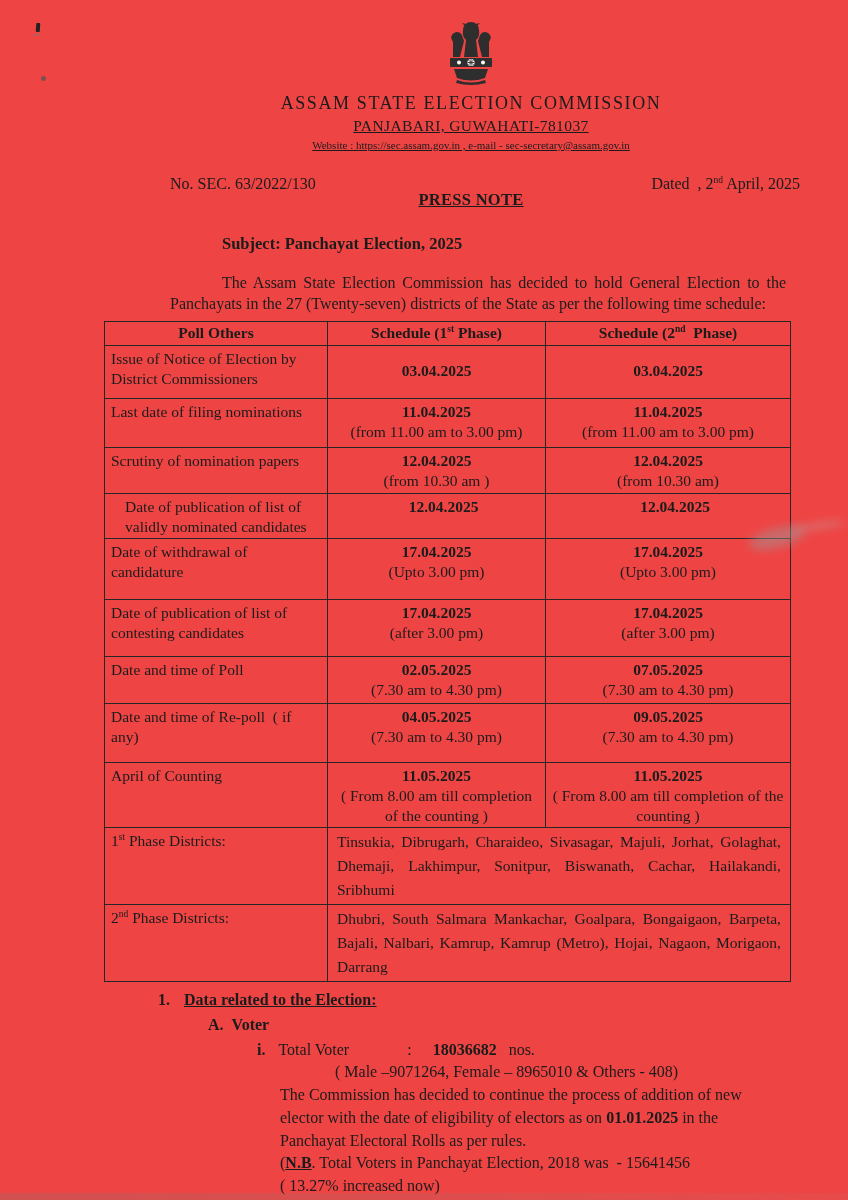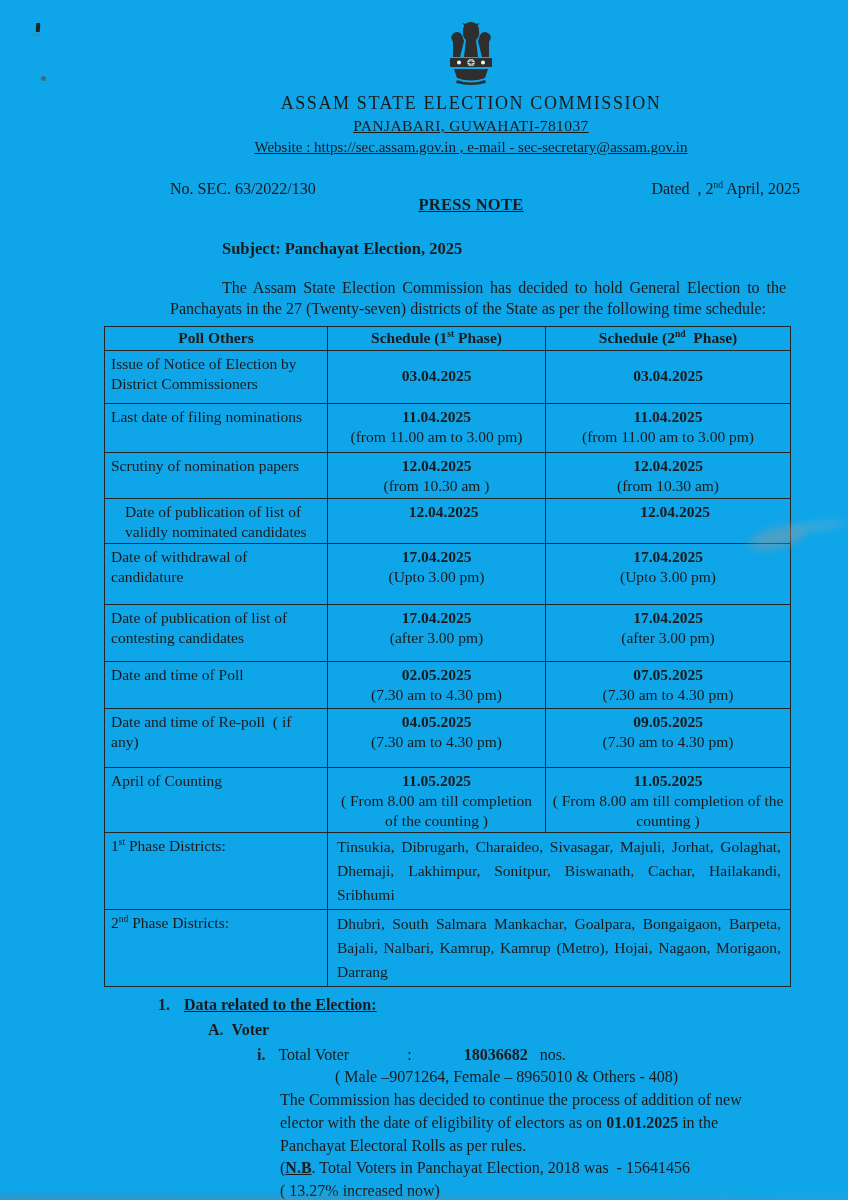--- a/index.html
+++ b/index.html
@@ -1,20 +1,20 @@
 <!DOCTYPE html>
 <html><head>
 <meta charset="utf-8">
 <style>
   html,body { margin:0; padding:0; background:#e8e8e6; }
   .page {
     position:relative;
     width:848px; height:1200px;
     margin:0 auto;
-    background:#0ea5e9;
+    background:#ef4444;
     color:#1b1b1b;
     font-family:"Liberation Serif", serif;
     overflow:hidden;
   }
   sup { font-size:9.5px; line-height:0; vertical-align:super; }
 
   
   .mark1 { position:absolute; left:36px; top:23px; width:4px; height:9px; background:#222; border-radius:1px; transform:rotate(4deg); }
   .mark1:after { content:""; position:absolute; left:-1px; top:11px; width:5px; height:2px; background:#777; opacity:.6; }
   .mark2 { position:absolute; left:41px; top:76px; width:5px; height:5px; background:#555; border-radius:50%; opacity:.75; }
@@ -23,21 +23,21 @@
   .smudge-tail { position:absolute; left:790px; top:522px; width:56px; height:8px; background:#b5b5b5;
             border-radius:50%; filter:blur(4px); opacity:.3; transform:rotate(-8deg); }
   .bottom-shade { position:absolute; left:0; bottom:0; width:100%; height:7px;
             background:linear-gradient(to right, rgba(120,120,118,.25), rgba(150,150,148,.08)); }
 
   
   .header { text-align:center; padding-top:20px; padding-left:94px; }
   .emblem { display:inline-block; height:66px; }
   .org-name { font-size:18px; letter-spacing:1.6px; margin-top:3px; }
   .address { font-size:15.5px; letter-spacing:.4px; text-decoration:underline; margin-top:3px; }
-  .contact { font-size:15px; text-decoration:underline; margin-top:4px; }
+  .contact { font-size:11px; text-decoration:underline; margin-top:4px; }
 
   
   .ref-row { display:flex; justify-content:space-between; margin:24px 48px 0 170px; font-size:16px; }
   .press-note { text-align:center; padding-left:94px; font-weight:bold; font-size:16.5px;
                 text-decoration:underline; letter-spacing:.3px; margin-top:-3px; }
 
   .subject { margin:24px 0 0 222px; font-weight:bold; font-size:16.5px; }
 
   .intro { margin:18px 62px 7px 170px; font-size:16px; line-height:1.32;
            text-align:justify; text-indent:52px; }
@@ -66,21 +66,21 @@
   .section { font-size:16px; }
   .sec-title { margin:9px 0 0 158px; font-weight:bold; }
   .sec-title .num { display:inline-block; width:26px; }
   .sec-title .txt { text-decoration:underline; }
   .voter-head { margin:7px 0 0 208px; font-weight:bold; }
   .voter-head .letter { margin-right:8px; }
   .total-line { margin:7px 0 0 257px; }
   .total-line .marker { font-weight:bold; }
   .total-line .lab { margin-left:13px; }
   .total-line .colon { margin-left:58px; }
-  .total-line .valnum { margin-left:52px; font-weight:bold; }
+  .total-line .valnum { margin-left:21px; font-weight:bold; }
   .total-line .unit { margin-left:12px; }
   .breakup { margin:4px 0 0 335px; }
   .note { margin:3px 0 0 280px; width:484px; line-height:1.42; }
   .nb-line { margin:0 0 0 280px; line-height:1.42; }
   .nb-line .nb { font-weight:bold; text-decoration:underline; }
 </style>
 </head>
 <body>
 
 <div class="page">

